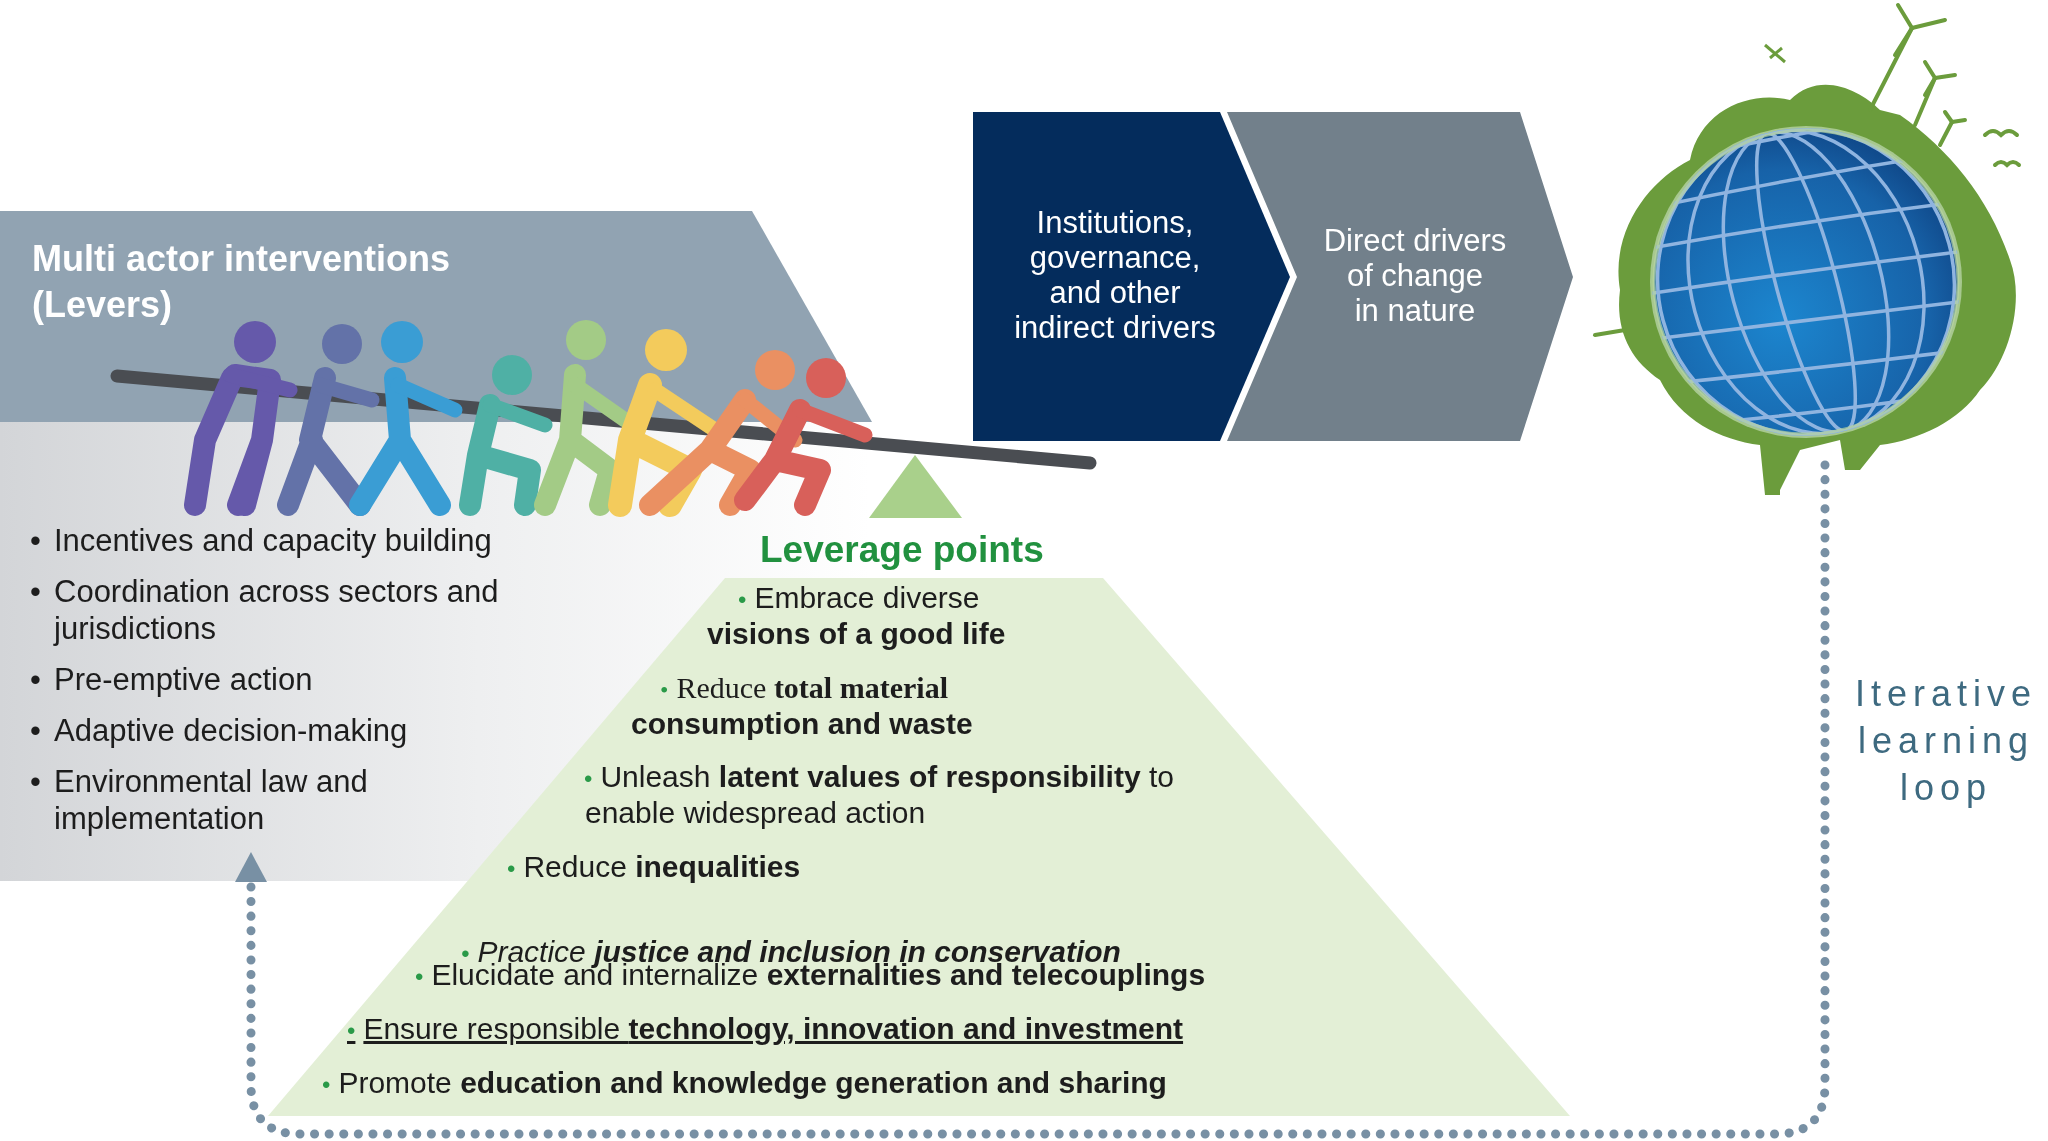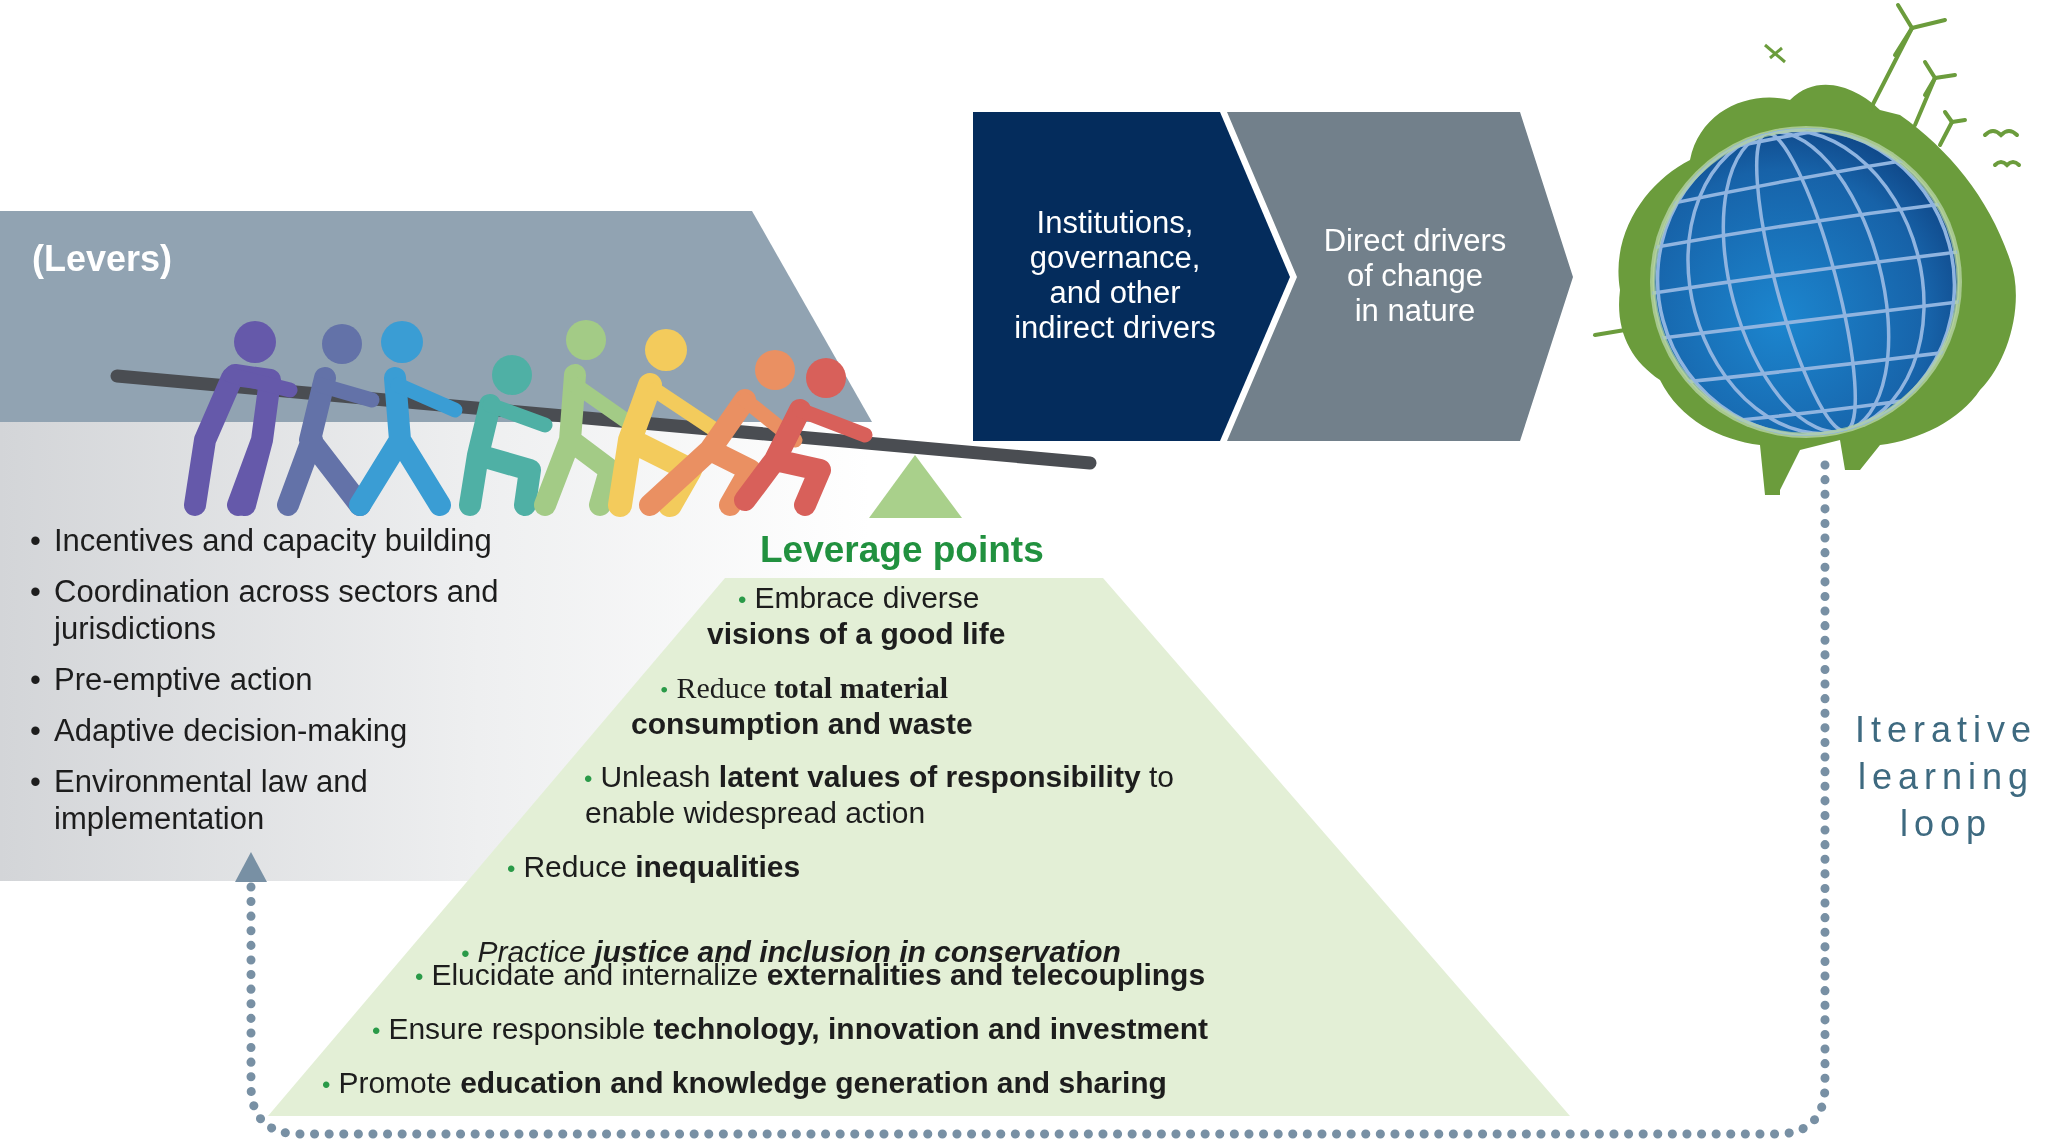--- a/index.html
+++ b/index.html
@@ -17,21 +17,21 @@
   .chev-text { color: #ffffff; font-size: 31px; line-height: 35px; text-align: center; font-weight: normal; }
   .chev1-text { left: 990px; top: 205px; width: 250px; }
   .chev2-text { left: 1290px; top: 223px; width: 250px; }
 
   .lev-title { left: 760px; top: 528px; color: #21913f; font-size: 37px; font-weight: bold; line-height: 44px; }
 
   .pyr-item { color: #1d1d1d; font-size: 30px; line-height: 36px; white-space: nowrap; text-align: center; }
   .pyr-item .bullet { color: #2a9a48; margin-right: 8px; font-size: 24px; }
   .pyr-item b { font-weight: bold; }
 
-  .loop-label { left: 1846px; top: 670px; width: 200px; color: #3e6a80; font-size: 36px; line-height: 47px; letter-spacing: 6px; text-align: center; margin-top: 36px; }
+  .loop-label { left: 1846px; top: 670px; width: 200px; color: #3e6a80; font-size: 36px; line-height: 47px; letter-spacing: 6px; text-align: center; }
 </style>
 </head>
 <body>
 
 <svg class="layer" width="2048" height="1141" viewBox="0 0 2048 1141">
   <defs>
     <linearGradient id="listGrad" x1="0" y1="0" x2="1" y2="0">
       <stop offset="0" stop-color="#d3d5d8"></stop>
       <stop offset="0.55" stop-color="#eeeff0"></stop>
       <stop offset="1" stop-color="#ffffff"></stop>
@@ -146,20 +146,21 @@
     <circle cx="1806" cy="282" r="152" fill="none" stroke="#b8d4a0" stroke-width="3" opacity="0.7"></circle>
   </g>
 
   <g>
     <path d="M1825 465 L1825 1085 Q1825 1134 1776 1134 L300 1134 Q251 1134 251 1085 L251 876" fill="none" stroke="#7890a4" stroke-width="9" stroke-linecap="round" stroke-dasharray="0.1 14.5"></path>
     <polygon points="251,852 235,882 267,882" fill="#7890a4"></polygon>
   </g>
 </svg>
 
 <div class="abs levers-title">
+  <div>Multi actor interventions</div>
   <div>(Levers)</div>
 </div>
 
 <ul class="abs levers-list">
   <li><span class="bullet">•</span><span>Incentives and capacity building</span></li>
   <li><span class="bullet">•</span><span>Coordination across sectors and</span><br><span>jurisdictions</span></li>
   <li><span class="bullet">•</span><span>Pre-emptive action</span></li>
   <li><span class="bullet">•</span><span>Adaptive decision-making</span></li>
   <li><span class="bullet">•</span><span>Environmental law and</span><br><span>implementation</span></li>
 </ul>
@@ -205,21 +206,21 @@
 </div>
 
 <div class="abs pyr-item" style="left:461px; top:934px;font-style:italic;">
   <span class="bullet">•</span><span>Practice </span><b>justice and inclusion in conservation</b>
 </div>
 
 <div class="abs pyr-item" style="left:415px; top:957px;">
   <span class="bullet">•</span><span>Elucidate and internalize </span><b>externalities and telecouplings</b>
 </div>
 
-<div class="abs pyr-item" style="left:372px; top:1011px;">
+<div class="abs pyr-item" style="left:347px; top:1011px;text-decoration:underline;">
   <span class="bullet">•</span><span>Ensure responsible </span><b>technology, innovation and investment</b>
 </div>
 
 <div class="abs pyr-item" style="left:322px; top:1065px;">
   <span class="bullet">•</span><span>Promote </span><b>education and knowledge generation and sharing</b>
 </div>
 
 <div class="abs loop-label">
   <div>Iterative</div>
   <div>learning</div>

